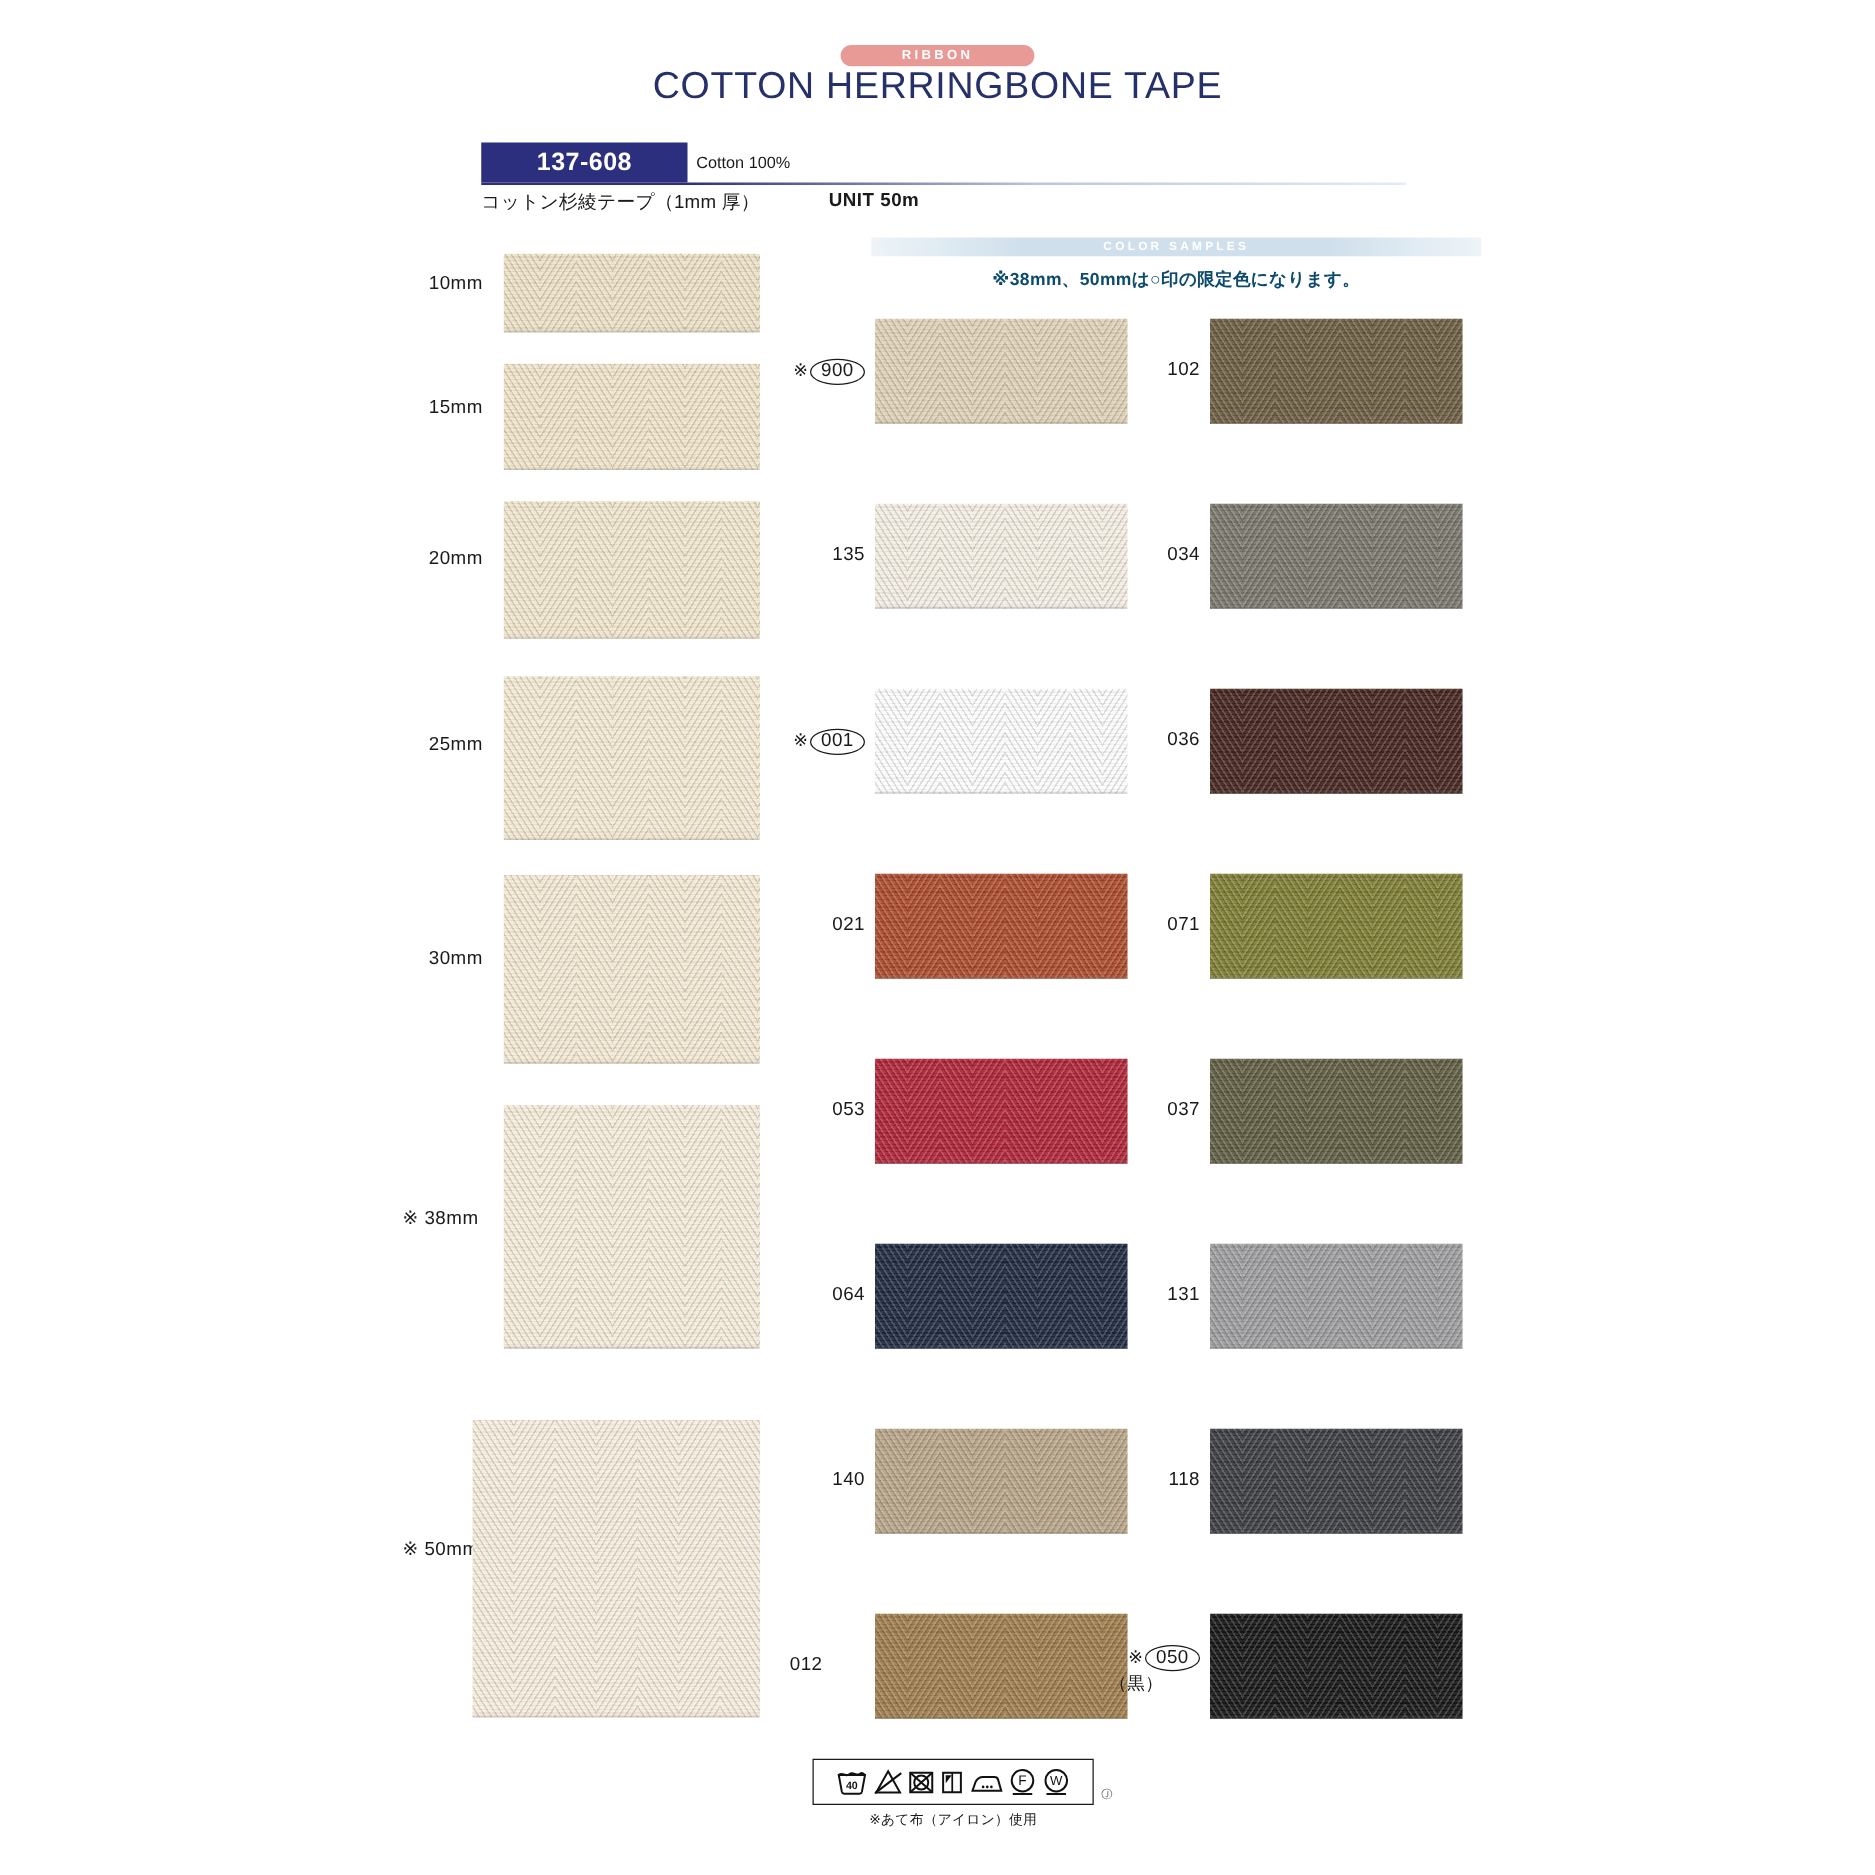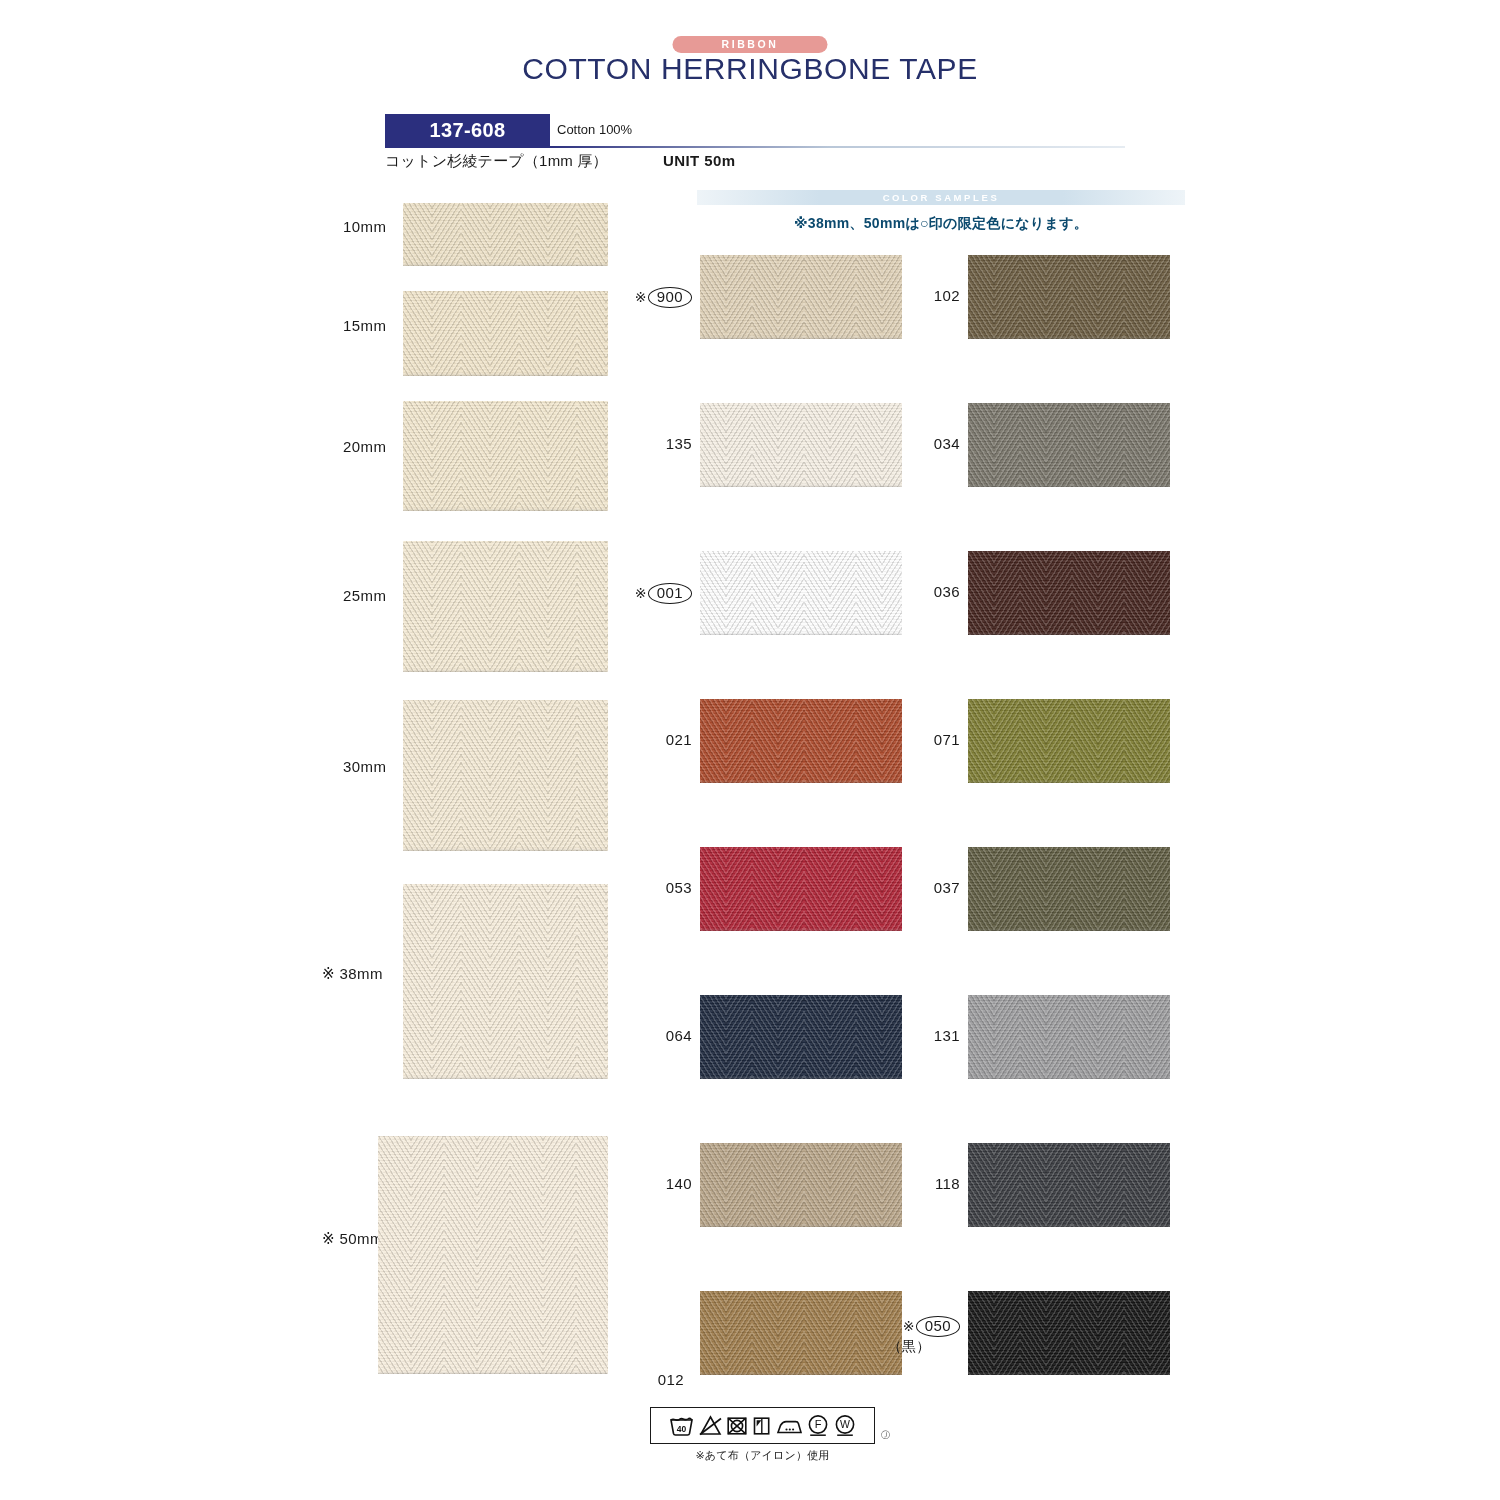--- a/index.html
+++ b/index.html
@@ -430,21 +430,21 @@
           <i style="left: 78px; width: 26px; background-image: repeating-linear-gradient(-58deg, rgba(0, 0, 0, 0.12) 0px, rgba(0, 0, 0, 0.12) 1.2px, rgba(255, 255, 255, 0.16) 1.2px, rgba(255, 255, 255, 0.16) 2.6px, rgba(0, 0, 0, 0) 2.6px, rgba(0, 0, 0, 0) 4.2px);"></i>
           <i style="left: 104px; width: 26px; background-image: repeating-linear-gradient(58deg, rgba(0, 0, 0, 0.12) 0px, rgba(0, 0, 0, 0.12) 1.2px, rgba(255, 255, 255, 0.16) 1.2px, rgba(255, 255, 255, 0.16) 2.6px, rgba(0, 0, 0, 0) 2.6px, rgba(0, 0, 0, 0) 4.2px);"></i>
           <i style="left: 130px; width: 26px; background-image: repeating-linear-gradient(-58deg, rgba(0, 0, 0, 0.12) 0px, rgba(0, 0, 0, 0.12) 1.2px, rgba(255, 255, 255, 0.16) 1.2px, rgba(255, 255, 255, 0.16) 2.6px, rgba(0, 0, 0, 0) 2.6px, rgba(0, 0, 0, 0) 4.2px);"></i>
           <i style="left: 156px; width: 26px; background-image: repeating-linear-gradient(58deg, rgba(0, 0, 0, 0.12) 0px, rgba(0, 0, 0, 0.12) 1.2px, rgba(255, 255, 255, 0.16) 1.2px, rgba(255, 255, 255, 0.16) 2.6px, rgba(0, 0, 0, 0) 2.6px, rgba(0, 0, 0, 0) 4.2px);"></i>
           <i style="left: 182px; width: 26px; background-image: repeating-linear-gradient(-58deg, rgba(0, 0, 0, 0.12) 0px, rgba(0, 0, 0, 0.12) 1.2px, rgba(255, 255, 255, 0.16) 1.2px, rgba(255, 255, 255, 0.16) 2.6px, rgba(0, 0, 0, 0) 2.6px, rgba(0, 0, 0, 0) 4.2px);"></i>
         </span>
         <span class="shadow-bottom"></span>
       </div>
     </div>
     <div class="color-cell" style="left: 0px; top: 0px;">
-      <div class="color-label" style="left: 582px; top: 1323px; width: 102px; margin-top: 48px;"><span>012</span></div>
+      <div class="color-label" style="left: 556px; top: 1323px; width: 102px;"><span>012</span></div>
       <div class="color-swatch" style="left: 700px; top: 1291px; width: 202px; height: 84px; background: rgb(158, 124, 76);">
         <span class="tex n"></span>
         <span class="chev">
           <i style="left: 0px; width: 26px; background-image: repeating-linear-gradient(58deg, rgba(0, 0, 0, 0.12) 0px, rgba(0, 0, 0, 0.12) 1.2px, rgba(255, 255, 255, 0.16) 1.2px, rgba(255, 255, 255, 0.16) 2.6px, rgba(0, 0, 0, 0) 2.6px, rgba(0, 0, 0, 0) 4.2px);"></i>
           <i style="left: 26px; width: 26px; background-image: repeating-linear-gradient(-58deg, rgba(0, 0, 0, 0.12) 0px, rgba(0, 0, 0, 0.12) 1.2px, rgba(255, 255, 255, 0.16) 1.2px, rgba(255, 255, 255, 0.16) 2.6px, rgba(0, 0, 0, 0) 2.6px, rgba(0, 0, 0, 0) 4.2px);"></i>
           <i style="left: 52px; width: 26px; background-image: repeating-linear-gradient(58deg, rgba(0, 0, 0, 0.12) 0px, rgba(0, 0, 0, 0.12) 1.2px, rgba(255, 255, 255, 0.16) 1.2px, rgba(255, 255, 255, 0.16) 2.6px, rgba(0, 0, 0, 0) 2.6px, rgba(0, 0, 0, 0) 4.2px);"></i>
           <i style="left: 78px; width: 26px; background-image: repeating-linear-gradient(-58deg, rgba(0, 0, 0, 0.12) 0px, rgba(0, 0, 0, 0.12) 1.2px, rgba(255, 255, 255, 0.16) 1.2px, rgba(255, 255, 255, 0.16) 2.6px, rgba(0, 0, 0, 0) 2.6px, rgba(0, 0, 0, 0) 4.2px);"></i>
           <i style="left: 104px; width: 26px; background-image: repeating-linear-gradient(58deg, rgba(0, 0, 0, 0.12) 0px, rgba(0, 0, 0, 0.12) 1.2px, rgba(255, 255, 255, 0.16) 1.2px, rgba(255, 255, 255, 0.16) 2.6px, rgba(0, 0, 0, 0) 2.6px, rgba(0, 0, 0, 0) 4.2px);"></i>
           <i style="left: 130px; width: 26px; background-image: repeating-linear-gradient(-58deg, rgba(0, 0, 0, 0.12) 0px, rgba(0, 0, 0, 0.12) 1.2px, rgba(255, 255, 255, 0.16) 1.2px, rgba(255, 255, 255, 0.16) 2.6px, rgba(0, 0, 0, 0) 2.6px, rgba(0, 0, 0, 0) 4.2px);"></i>
           <i style="left: 156px; width: 26px; background-image: repeating-linear-gradient(58deg, rgba(0, 0, 0, 0.12) 0px, rgba(0, 0, 0, 0.12) 1.2px, rgba(255, 255, 255, 0.16) 1.2px, rgba(255, 255, 255, 0.16) 2.6px, rgba(0, 0, 0, 0) 2.6px, rgba(0, 0, 0, 0) 4.2px);"></i>

